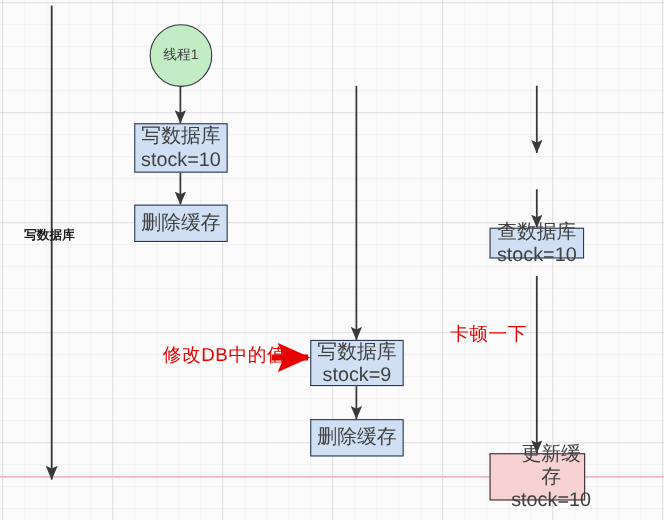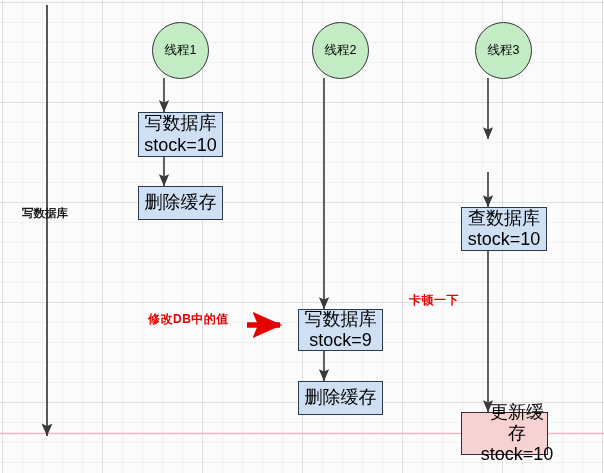--- a/index.html
+++ b/index.html
@@ -31,22 +31,21 @@
   }
   .node {
     position: absolute;
     box-sizing: border-box;
     display: flex;
     flex-direction: column;
     align-items: center;
     justify-content: center;
     text-align: center;
     line-height: 1.18;
-    color: #000000;
-    margin-left: 16px;
+    color: #404040;
   }
   .circle-node {
     border-radius: 50%;
     background: #c3ecc5;
     border: 1.6px solid #33363b;
     font-size: 12.5px;
   }
   .box-node {
     background: #cfe0f5;
     border: 1.5px solid #2b3a4d;
@@ -59,22 +58,22 @@
   .box-line { display: block; }
   .axis-label {
     position: absolute;
     font-size: 11.5px;
     font-weight: bold;
     color: #1a1a1a;
     white-space: nowrap;
   }
   .anno {
     position: absolute;
-    font-size: 12px;
-    font-weight: bold;
+    font-size: 17px;
+    font-weight: normal;
     color: #e60000;
     white-space: nowrap;
     letter-spacing: 0.5px;
   }
 </style>
 </head>
 <body>
 
 <div id="canvas">
 
@@ -111,35 +110,29 @@
     <span class="box-line">线程1</span>
   </div>
   <div class="node box-node" style="left:122px; top:112px; width:85px; height:45px;">
     <span class="box-line">写数据库</span>
     <span class="box-line">stock=10</span>
   </div>
   <div class="node box-node" style="left:122px; top:186px; width:85px; height:34px;">
     <span class="box-line">删除缓存</span>
   </div>
 
-  <div class="node circle-node" style="left:296px; top:22px; width:57px; height:57px;">
-    <span class="box-line">线程2</span>
-  </div>
   <div class="node box-node" style="left:282px; top:309px; width:85px; height:42px;">
     <span class="box-line">写数据库</span>
     <span class="box-line">stock=9</span>
   </div>
   <div class="node box-node" style="left:282px; top:381px; width:85px; height:34px;">
     <span class="box-line">删除缓存</span>
   </div>
 
-  <div class="node circle-node" style="left:459px; top:22px; width:57px; height:57px;">
-    <span class="box-line">线程3</span>
-  </div>
-  <div class="node box-node" style="left:445px; top:207px; width:86px; height:44px;">
+  <div class="node box-node" style="left:445px; top:207px; width:86px; height:28px;">
     <span class="box-line">查数据库</span>
     <span class="box-line">stock=10</span>
   </div>
   <div class="node box-node pink" style="left:445px; top:412px; width:87px; height:43px;padding-left:25px;">
     <span class="box-line">更新缓存</span>
     <span class="box-line">stock=10</span>
   </div>
 
   <div class="anno" style="left:148px; top:311px;">修改DB中的值</div>
   <div class="anno" style="left:409px; top:292px;">卡顿一下</div>

